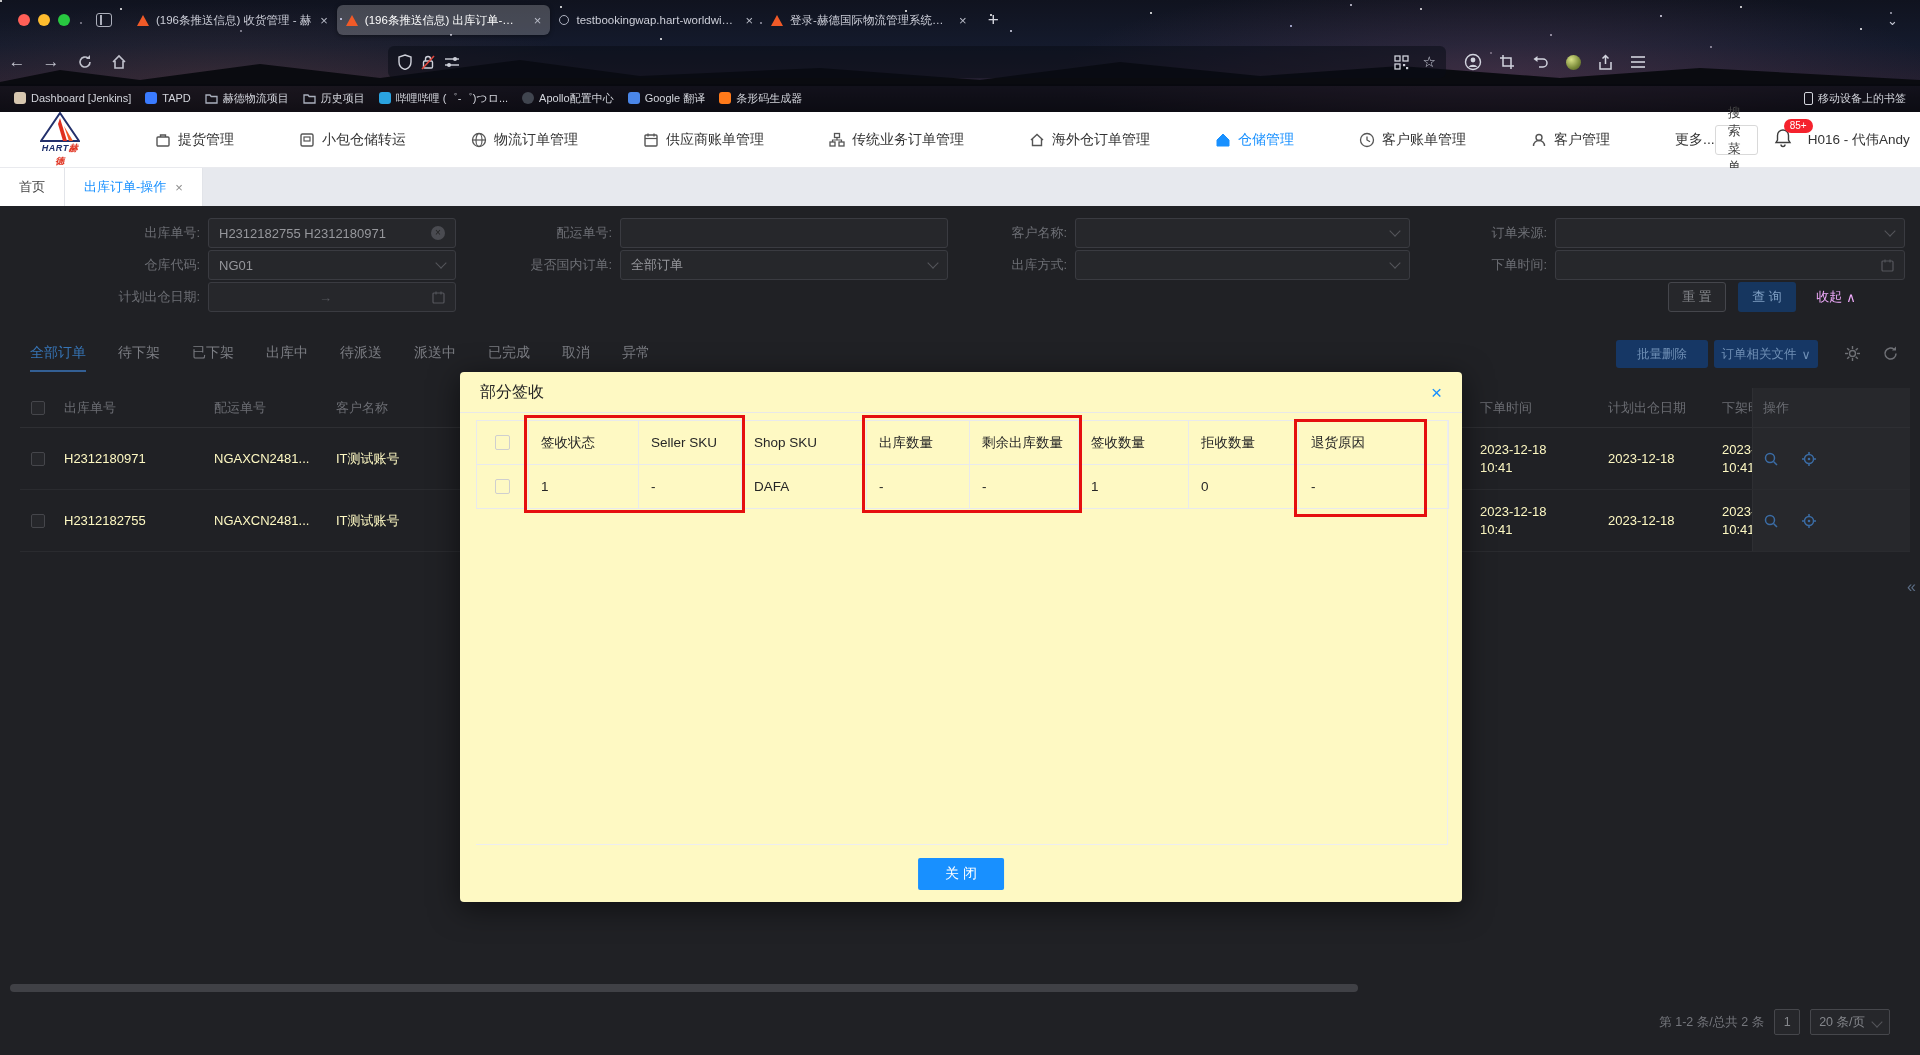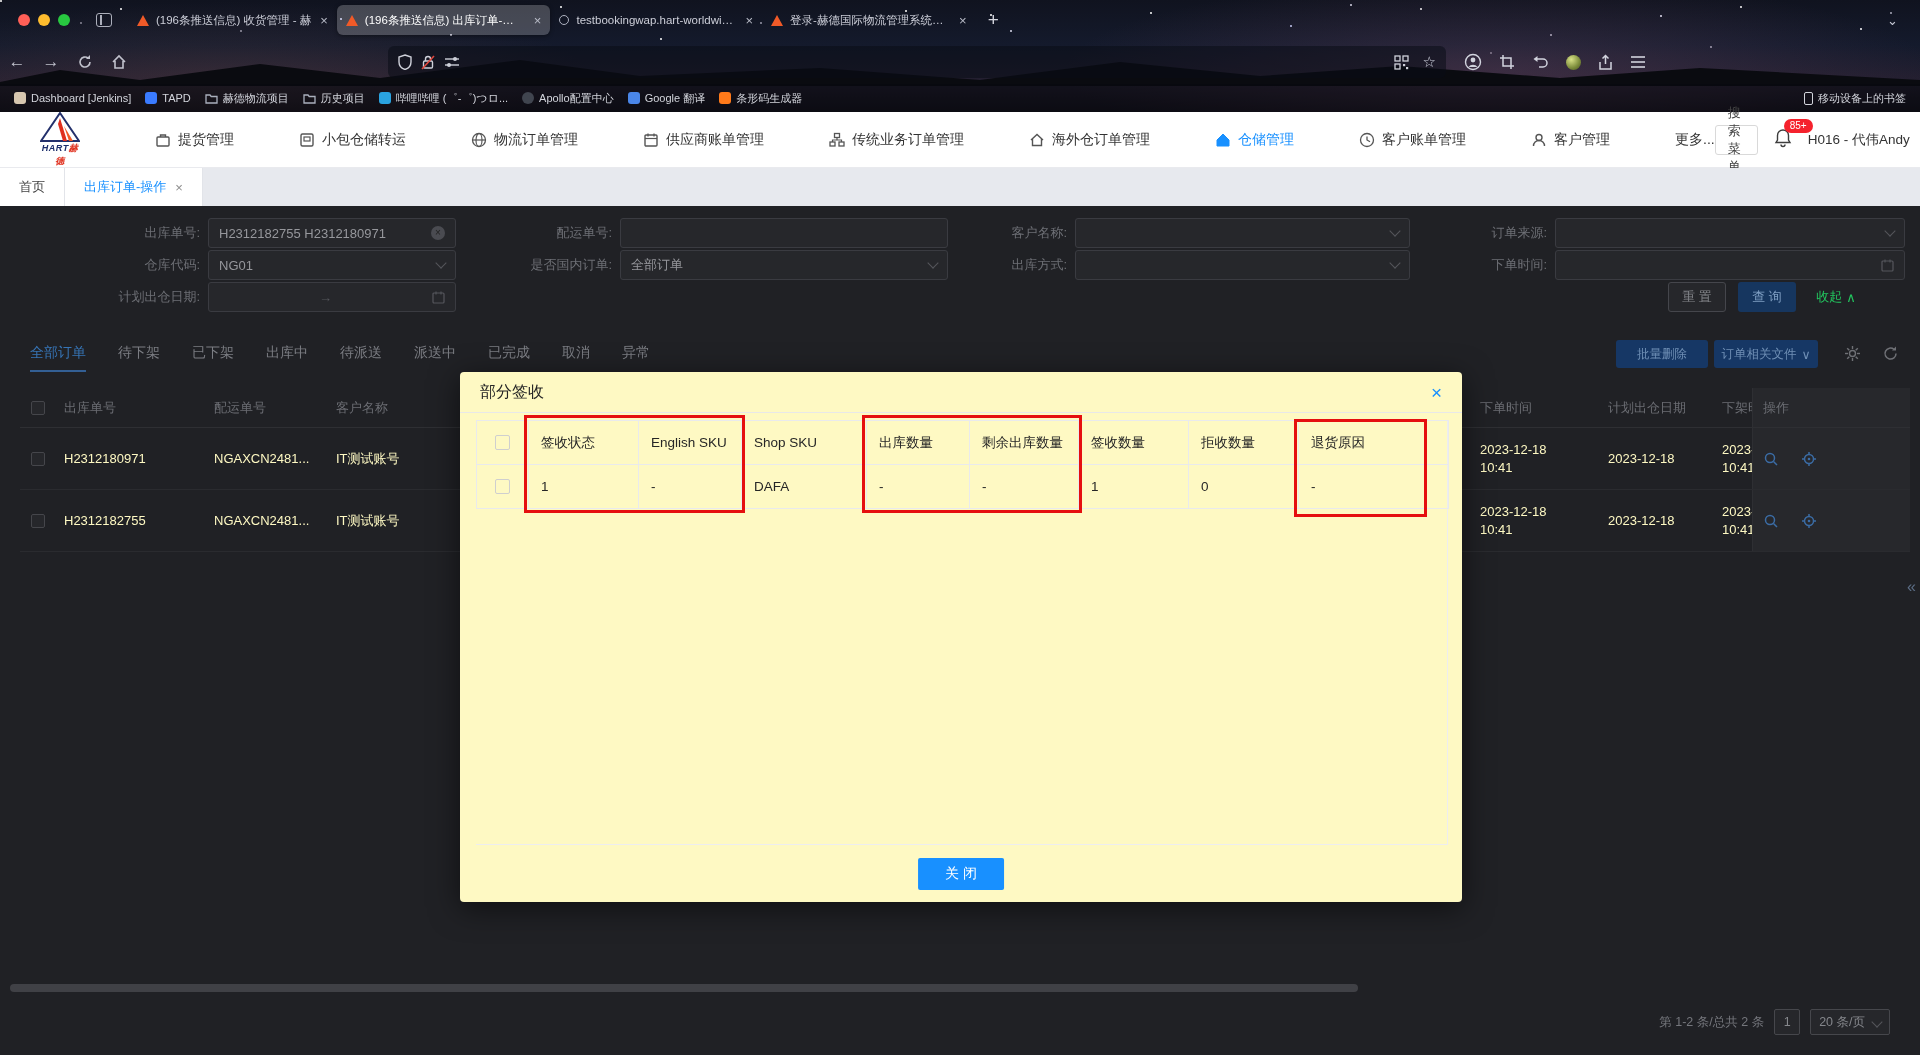--- a/index.html
+++ b/index.html
@@ -85,21 +85,21 @@
   .f-ctl{position:absolute;height:30px;border:1px solid #3a3b41;border-radius:3px;background:#26272b;
     font-size:13px;color:#96979c;display:flex;align-items:center;padding:12px 10px;}
   .chev{width:8px;height:8px;border-right:1.5px solid #55565c;border-bottom:1.5px solid #55565c;
     transform:rotate(45deg);margin-left:auto;margin-top:-4px;flex:0 0 auto;}
   .clear-ic{margin-left:auto;width:14px;height:14px;border-radius:50%;background:#4a4b51;color:#222;
     font-size:10px;line-height:14px;text-align:center;flex:0 0 auto;}
   .f-arrow{flex:1;text-align:center;color:#55565c;}
   .btn{position:absolute;height:30px;border-radius:3px;font-size:13px;display:flex;align-items:center;justify-content:center;}
   .btn-reset{border:1px solid #45464c;color:#85878c;background:#26272b;}
   .btn-query{background:#16365f;color:#7e9ec2;}
-  .btn-collapse{color:#22c55e;gap:4px;}
+  .btn-collapse{color:#f0abfc;gap:4px;}
   .stabs{position:absolute;left:30px;top:130px;display:flex;gap:32px;height:40px;align-items:center;font-size:14px;}
   .stab{color:#7b7d83;position:relative;padding-bottom:6px;}
   .stab.active{color:#3674b5;}
   .stab.active::after{content:"";position:absolute;left:0;right:0;bottom:-4px;height:2px;background:#335f94;}
   .act-btn{position:absolute;height:28px;border-radius:3px;background:#163765;color:#6f8fb5;font-size:12.5px;
     display:flex;align-items:center;justify-content:center;gap:5px;}
   .orders{position:absolute;left:20px;right:10px;top:182px;}
   .o-row{display:flex;align-items:center;height:62px;border-bottom:1px solid #2a2b2f;font-size:13px;color:#fef9c3;}
   .o-head{height:40px;border-bottom:1px solid #2e2f33;color:#6b6d73;}
   .oc{padding-right:8px;white-space:nowrap;overflow:hidden;}
@@ -613,21 +613,21 @@
           <col style="width:103px">
             <col style="width:109px">
             <col style="width:110px">
             <col style="width:110px">
             <col style="width:150px">
         </colgroup>
         <tbody>
             <tr>
           <th class="cbcell"><span class="mchk"></span></th>
           <th>签收状态</th>
-          <th>English SKU</th>
+          <th>Seller SKU</th>
           <th>Shop SKU</th>
           <th>出库数量</th>
           <th>剩余出库数量</th>
           <th>签收数量</th>
           <th>拒收数量</th>
           <th>退货原因</th>
         </tr>
         <tr>
           <td class="cbcell"><span class="mchk"></span></td>
           <td>1</td>

